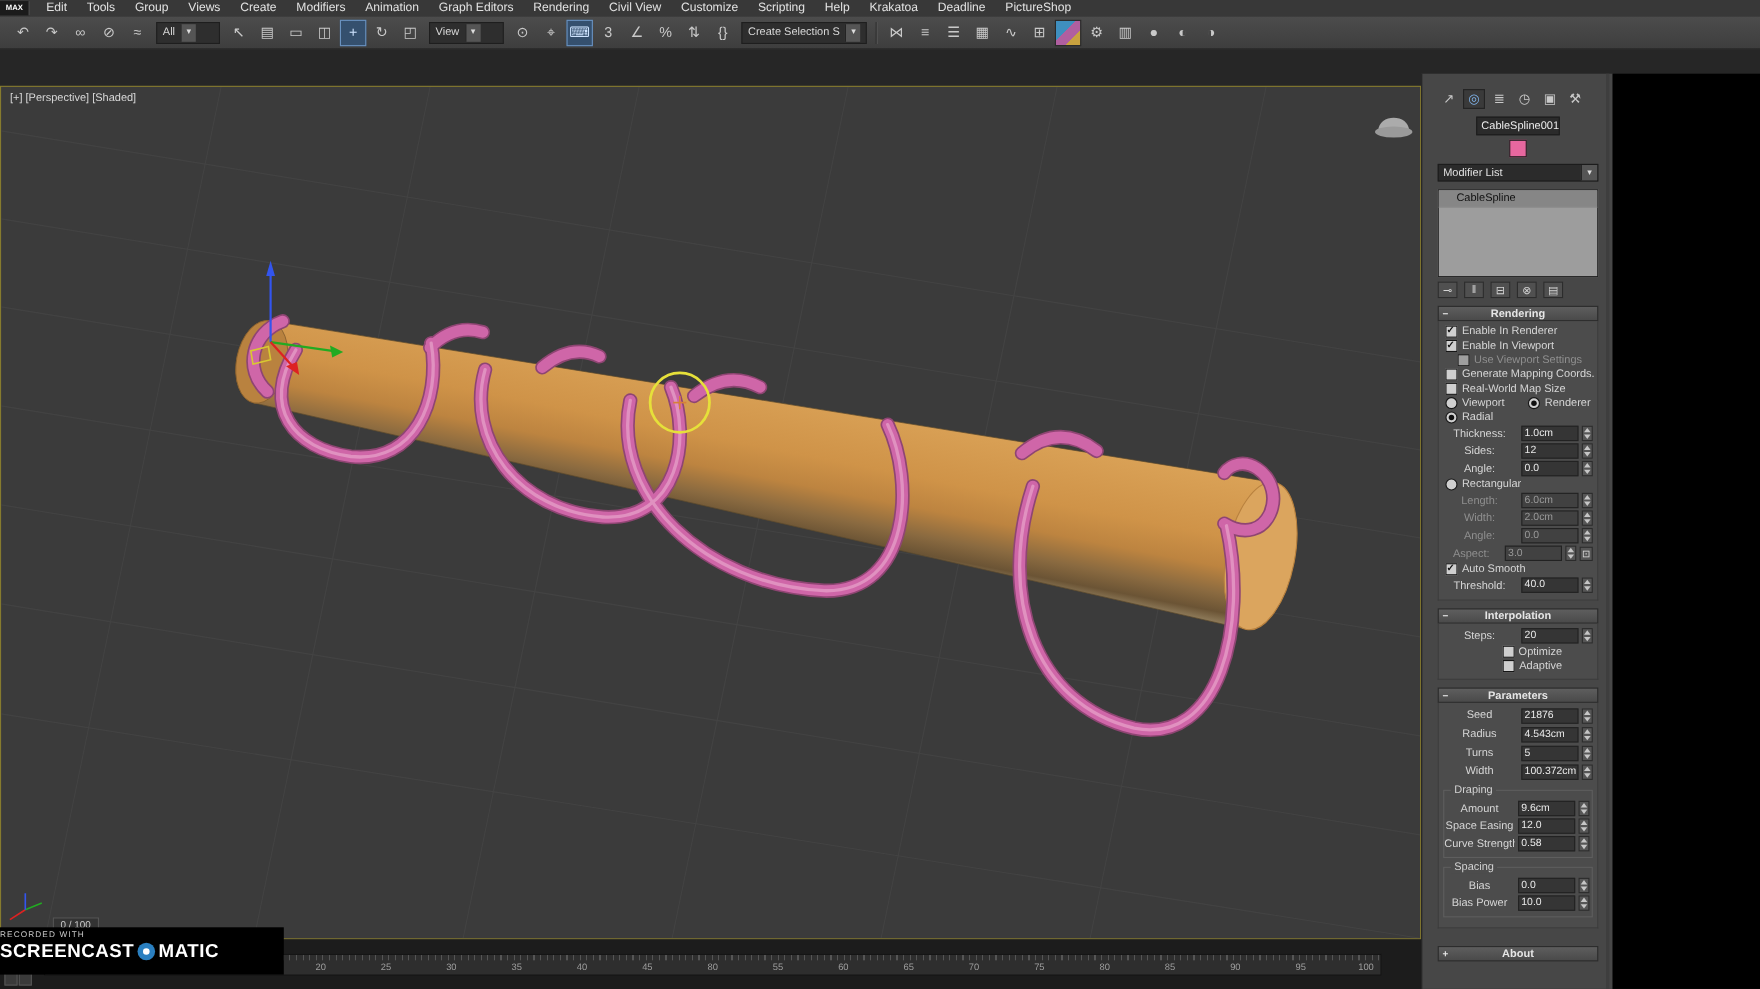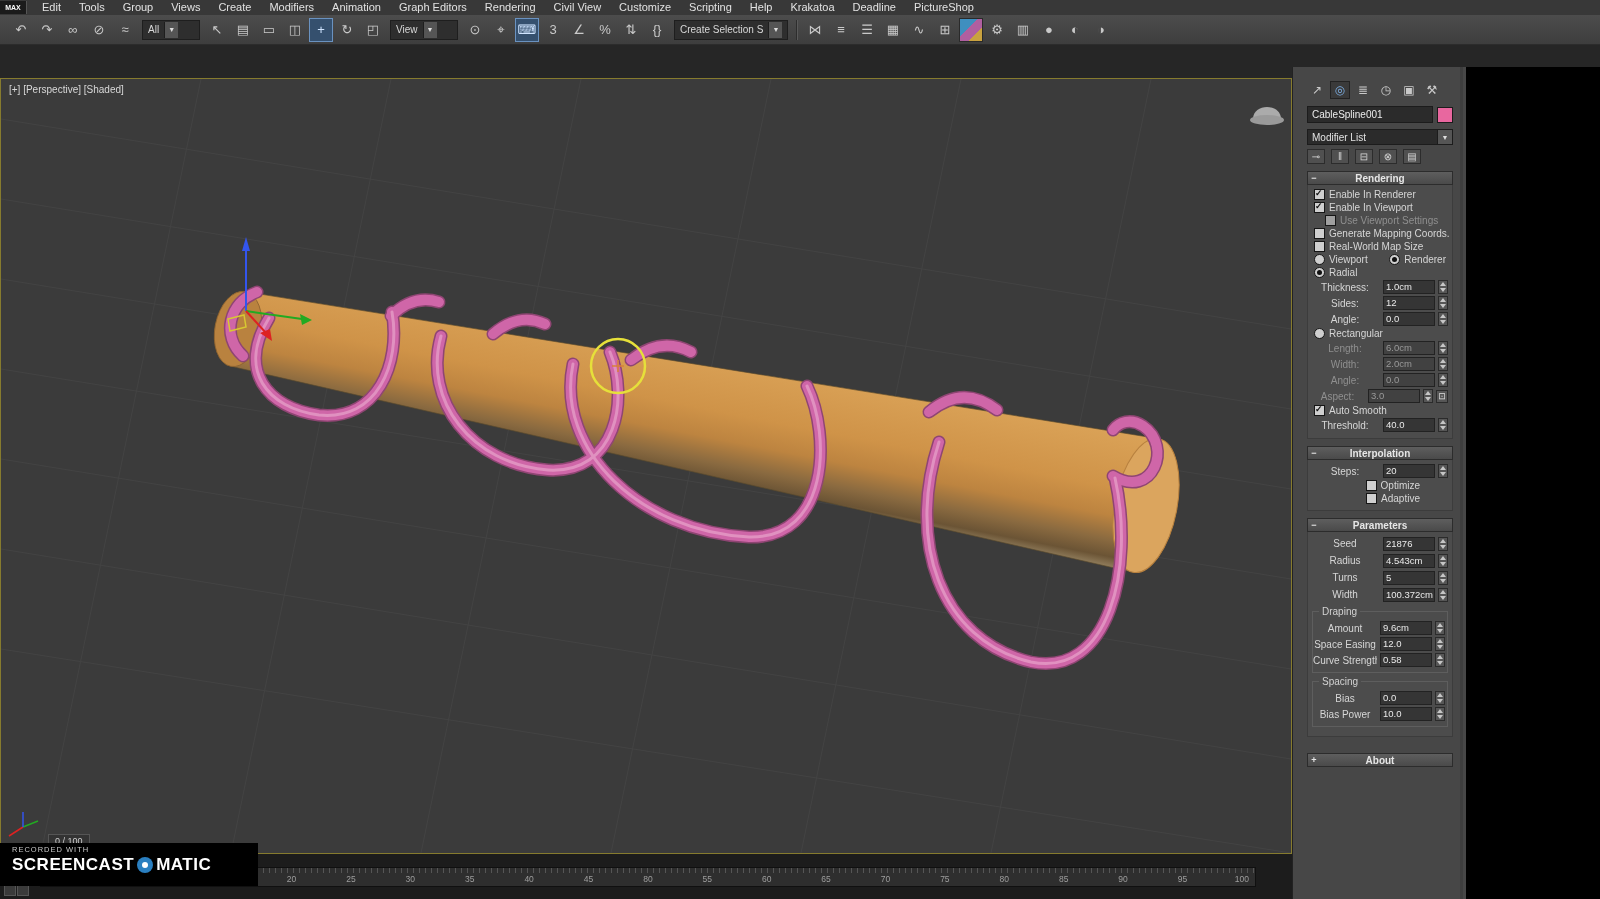--- a/index.html
+++ b/index.html
@@ -49,35 +49,35 @@
          border:1px solid #101010;box-sizing:border-box;
          background-image:repeating-linear-gradient(90deg,#555 0 1px,transparent 1px 6px);
          background-size:100% 5px;background-repeat:no-repeat;}
   #ticks{position:absolute;left:0;top:6px;width:100%;display:flex;justify-content:space-between;}
   .tick{width:26px;text-align:center;font-size:8.5px;color:#9e9e9e;}
   #tslider{position:absolute;left:2px;top:2px;width:14px;height:14px;background:#9a8f36;
            border:1px solid #6a6222;box-sizing:border-box;}
   .mini{position:absolute;width:10px;height:10px;background:#3a3a3a;border:1px solid #555;top:30px;}
   
   #watermark{position:absolute;left:0;top:843px;width:258px;height:43px;background:#000;z-index:30;
-             padding:2px 0 0 12px;box-sizing:border-box;}
+             padding:2px 0 0 0;box-sizing:border-box;}
   #wm-rec{font-size:7.5px;letter-spacing:1px;color:#c9c9c9;}
   #wm-brand{display:flex;align-items:center;gap:3px;margin-top:1px;}
   .wm-big{font-size:17px;font-weight:bold;color:#fff;letter-spacing:0.5px;}
   #wm-logo{width:16px;height:16px;border-radius:50%;background:#2a7fc0;position:relative;}
   #wm-logo::after{content:"";position:absolute;left:5px;top:5px;width:6px;height:6px;border-radius:50%;background:#fff;}
   
   #panel{position:absolute;left:1292px;top:67px;width:174px;height:832px;background:#474747;
          border-left:1px solid #222;box-sizing:border-box;padding:14px 0 0 14px;}
   .pscroll{position:absolute;right:3px;top:0;bottom:0;width:3px;background:#3e3e3e;}
   #ptabs{display:flex;gap:3px;}
   .ptab{width:20px;height:18px;display:flex;align-items:center;justify-content:center;
         font-size:12px;color:#c9c9c9;border:1px solid transparent;box-sizing:border-box;}
   .ptab.active{background:#3a3a3a;border:1px solid #232323;color:#7fb2e8;}
-  #namerow{display:flex;align-items:center;gap:4px;margin-top:7px;width:146px;}
+  #namerow{display:flex;align-items:center;gap:4px;margin-top:7px;width:146px;flex-direction:column;}
   #objname{flex:1;height:15px;background:#2b2b2b;border:1px solid #1c1c1c;color:#ececec;
            font-size:10px;line-height:15px;padding-left:4px;}
   #swatch{width:14px;height:14px;border:1px solid #1c1c1c;}
   #modlist{display:flex;align-items:center;margin-top:6px;width:146px;height:16px;
            background:#2b2b2b;border:1px solid #1c1c1c;box-sizing:border-box;}
   #modlist .dtext{flex:1;font-size:10px;color:#e2e2e2;padding-left:4px;}
   #modlist .darr{width:14px;height:14px;background:#555;display:flex;align-items:center;
                  justify-content:center;font-size:7px;border-left:1px solid #1c1c1c;}
   #stack{margin-top:7px;width:146px;height:80px;background:#9d9d9d;border:1px solid #1f1f1f;box-sizing:border-box;}
   .stackitem{height:15px;background:#868686;color:#101010;font-size:10px;line-height:15px;
@@ -368,20 +368,23 @@
     <div id="namerow">
       <div id="objname">CableSpline001</div>
       <div id="swatch" style="background: rgb(232, 103, 159);"></div>
     </div>
 
     <div id="modlist">
       <span class="dtext">Modifier List</span>
       <span class="darr">▼</span>
     </div>
 
+    <div id="stack">
+        <div class="stackitem selected">CableSpline</div>
+      </div>
 
     <div id="stacktools">
         <span class="stool">⊸</span>
         <span class="stool">‖</span>
         <span class="stool">⊟</span>
         <span class="stool">⊗</span>
         <span class="stool">▤</span>
       </div>
 
     <div class="rollout">

